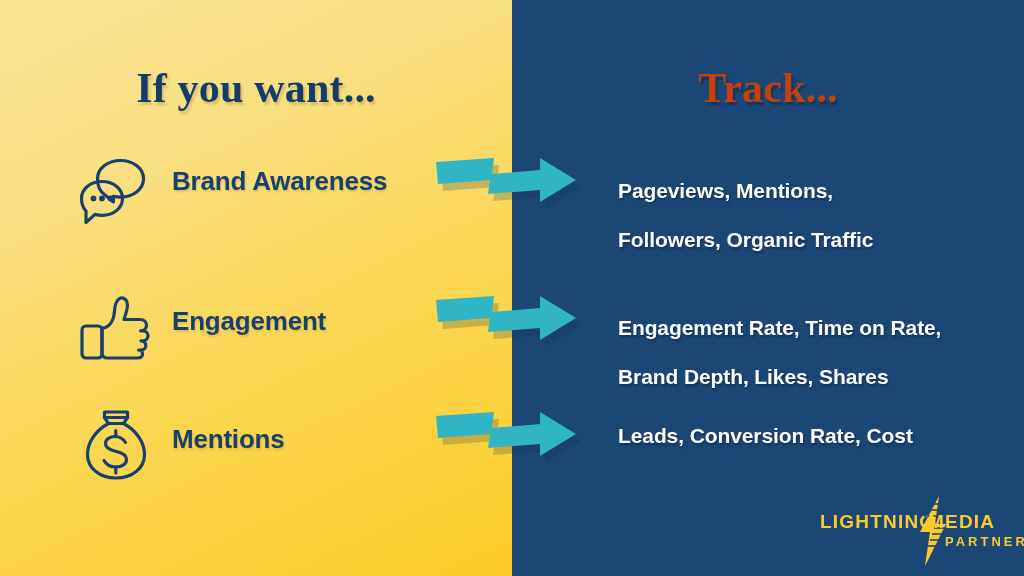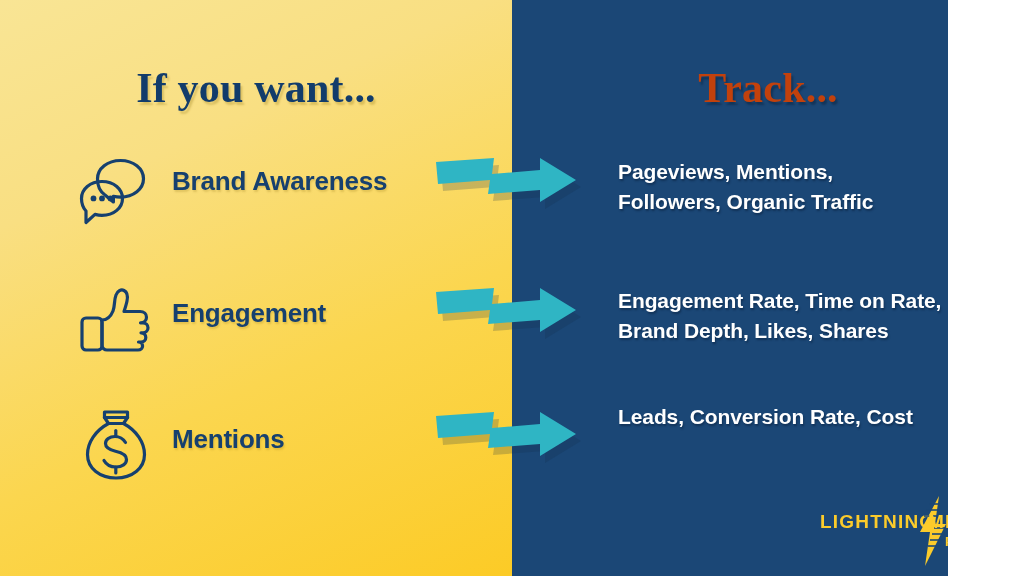--- a/index.html
+++ b/index.html
@@ -6,21 +6,21 @@
     margin: 0;
     padding: 0;
     background: #ffffff;
   }
   body {
     font-family: "Liberation Sans", sans-serif;
   }
 
   #slide {
     position: relative;
-    width: 948px;
+    width: 1024px;
     height: 576px;
     overflow: hidden;
   }
 
   
   .panel-left {
     position: absolute;
     left: 0; top: 0;
     width: 512px; height: 576px;
     background: linear-gradient(155deg, #f9e595 0%, #f9df82 28%, #fbd64f 62%, #fccb26 100%);
@@ -57,21 +57,21 @@
   }
 
   
   .row {
     position: absolute;
     left: 0;
     width: 1024px;
     height: 100px;
   }
   .row-0 { top: 148px; }
-  .row-1 { top: 278px; }
+  .row-1 { top: 286px; }
   .row-2 { top: 402px; }
 
   .icon-box {
     position: absolute;
     left: 74px;
     top: 2px;
     width: 84px;
     height: 84px;
   }
   .icon-box svg { display: block; width: 100%; height: 100%; }
@@ -106,21 +106,21 @@
     left: 618px;
     top: 8px;
     width: 400px;
     font-size: 21px;
     font-weight: bold;
     color: #ffffff;
     line-height: 1.42;
     letter-spacing: -0.1px;
     text-shadow: 1px 2px 2px rgba(6,24,48,0.45);
   }
-  .right-text .line { display: block; white-space: nowrap; }
+  .right-text .line { display: block; white-space: nowrap; margin-top: 19px; }
 
   .row-0 .right-text { top: 9px; }
   .row-1 .right-text { top: 8px; }
   .row-2 .right-text { top: 0px; }
 
   
   .logo {
     position: absolute;
     left: 820px;
     top: 500px;

